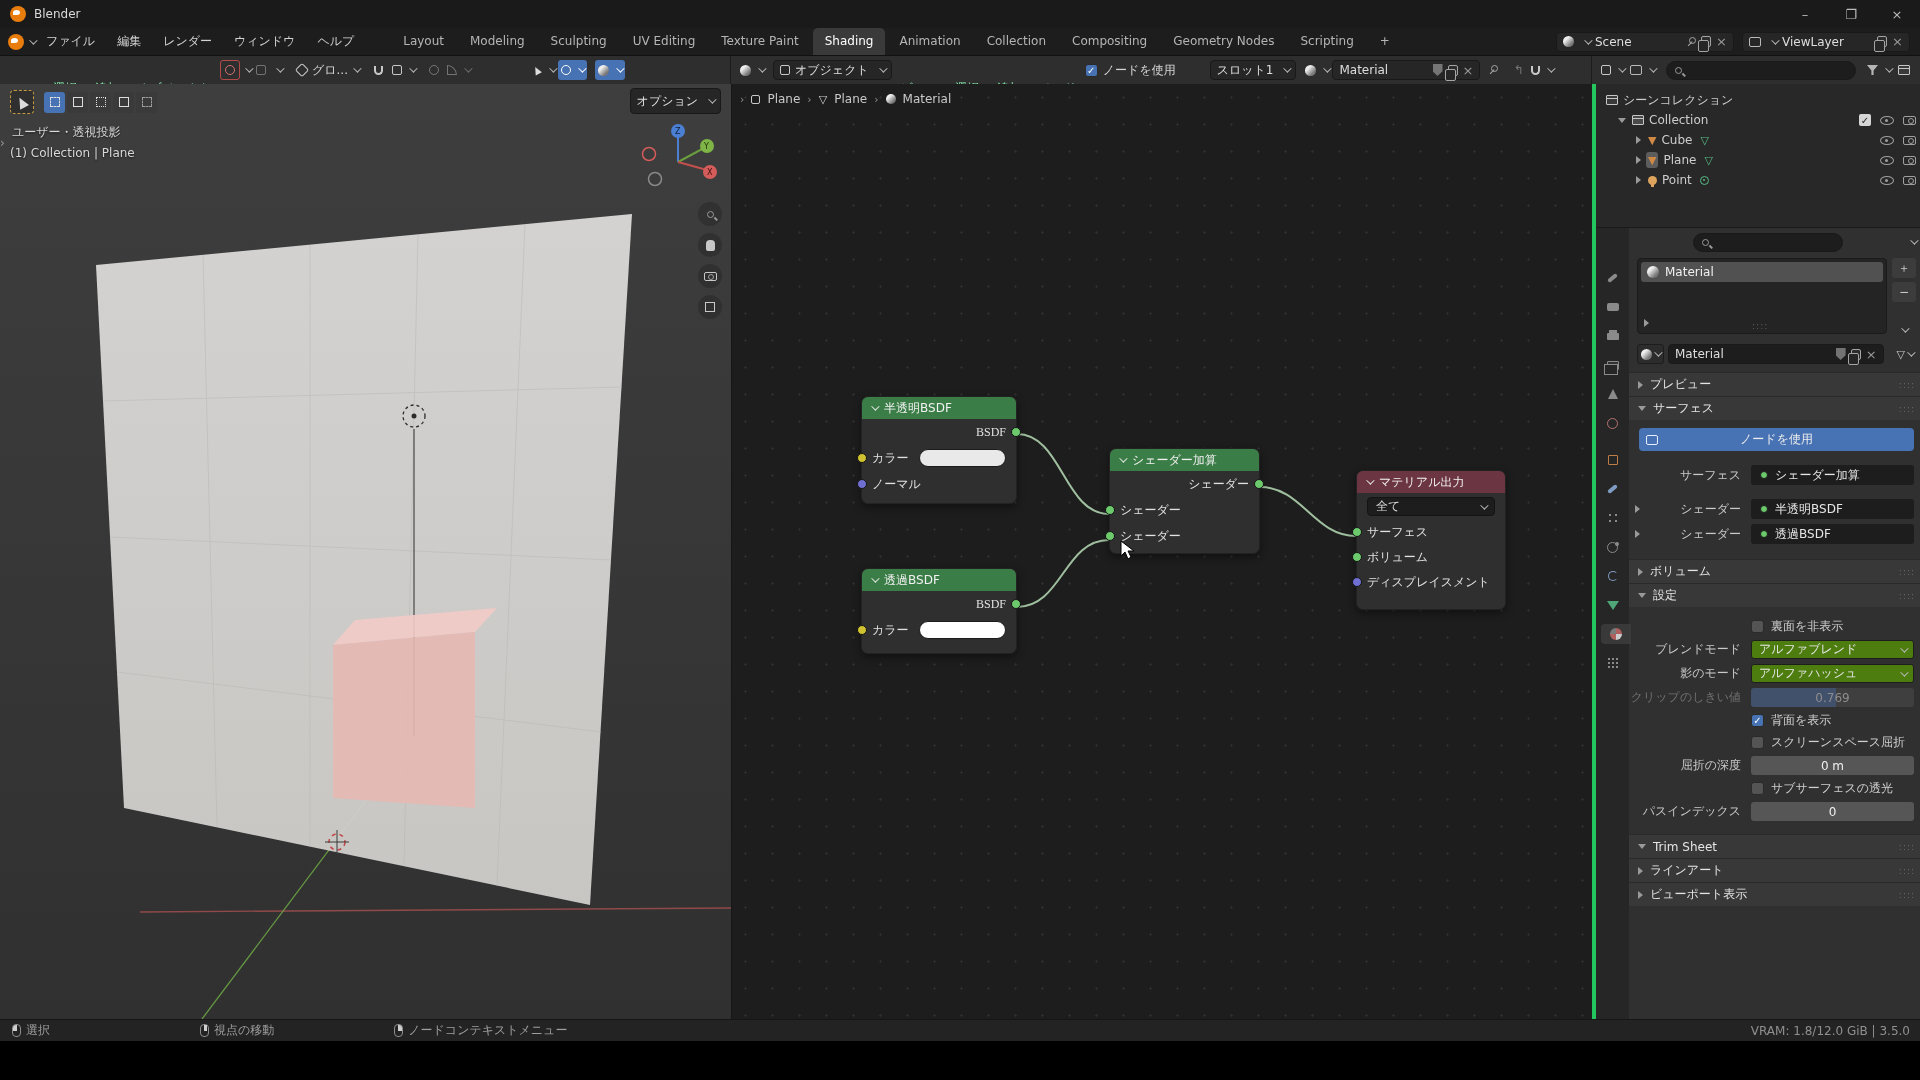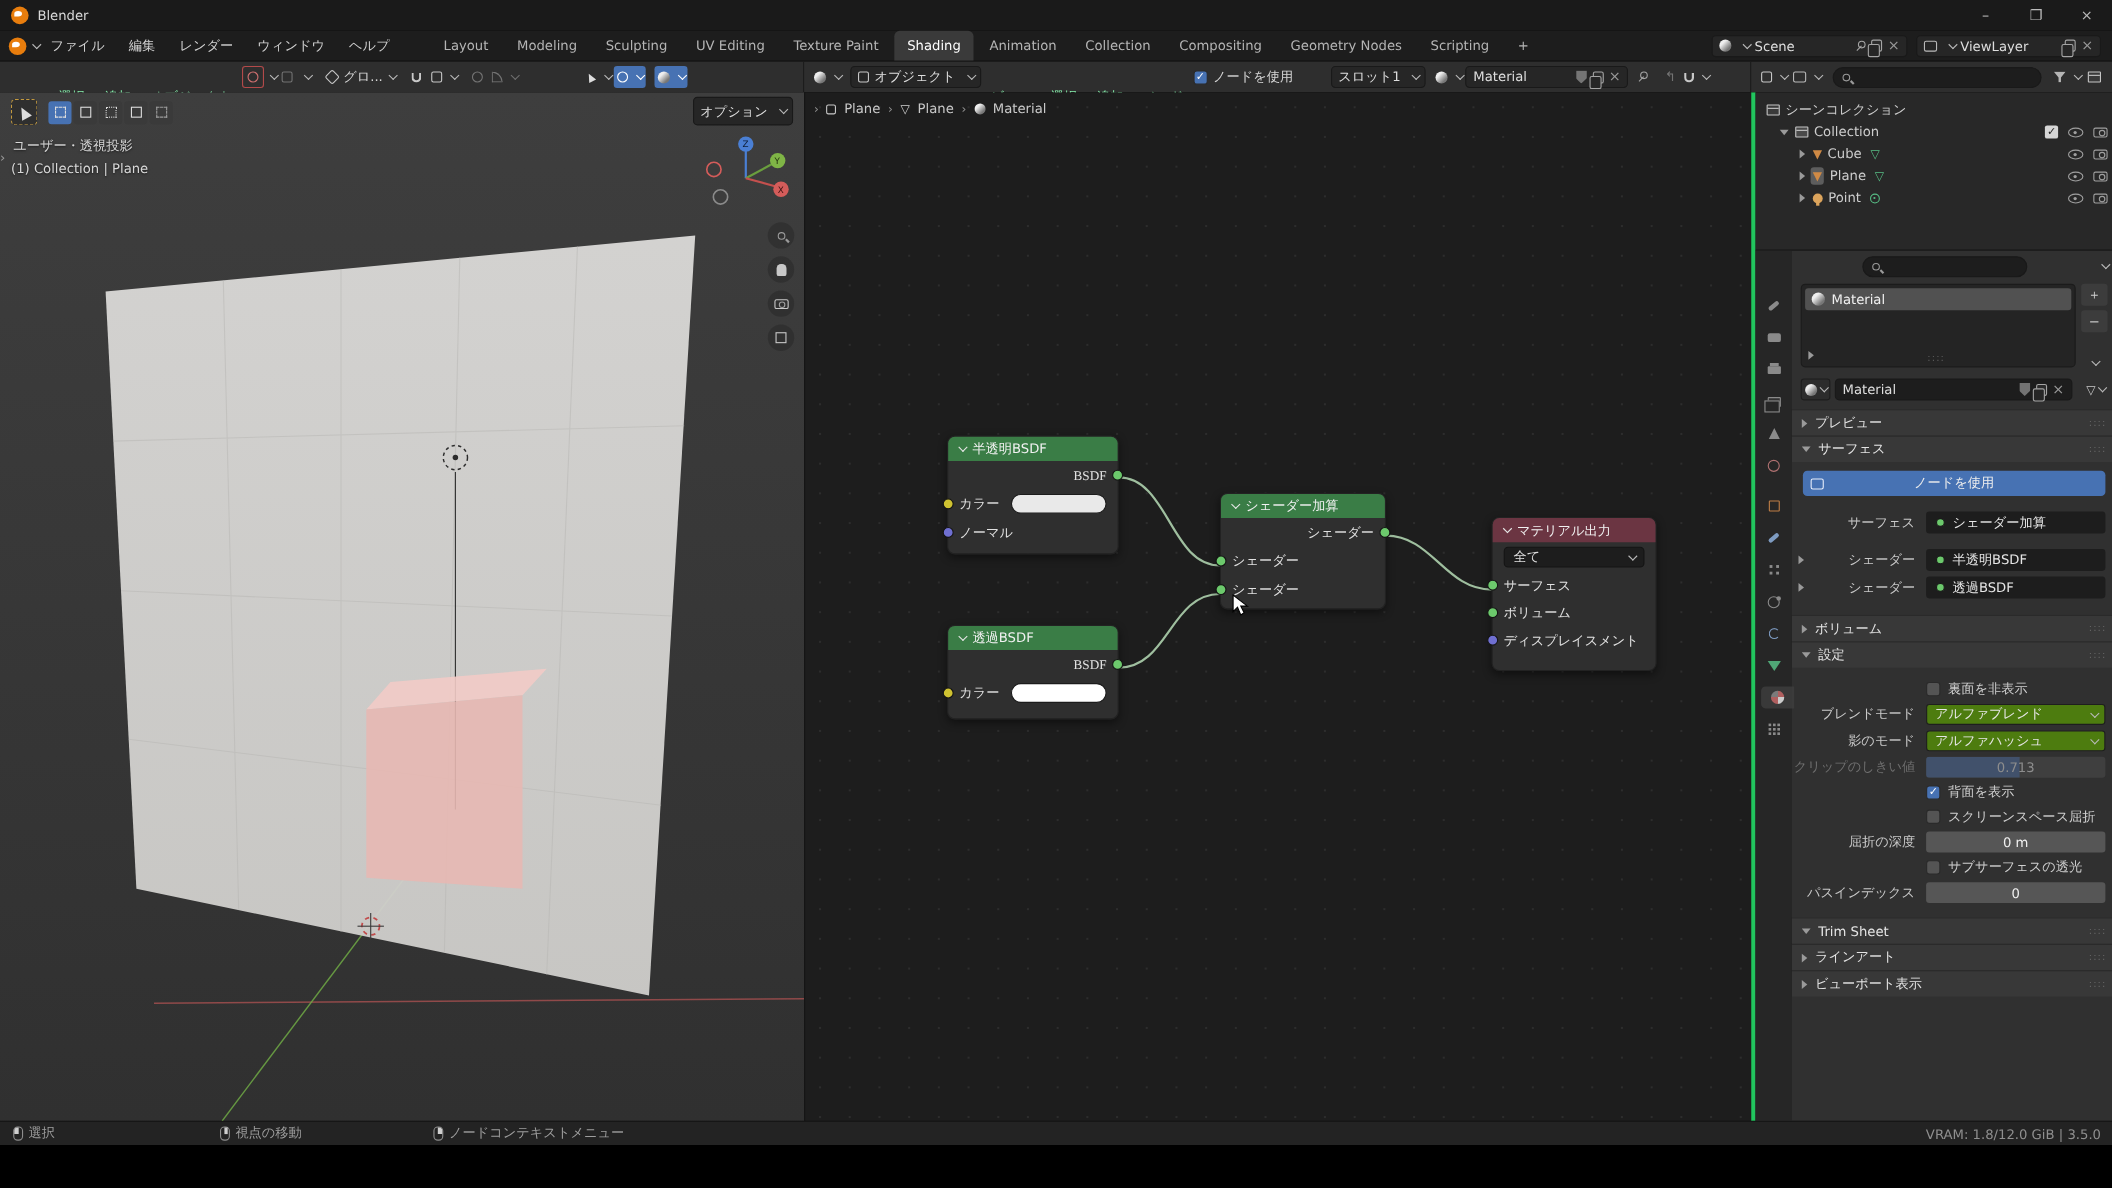--- a/index.html
+++ b/index.html
@@ -726,21 +726,21 @@
               <span class="plabel">影のモード</span>
             <div class="pdrop">
                 <span>アルファハッシュ</span>
                 <span class="chev" style="margin:0"></span>
               </div>
             </div>
           <div class="prow">
               <span class="plabel dis">クリップのしきい値</span>
             <div class="slider">
                 <span class="fill"></span>
-                <span>0.713</span>
+                <span>0.769</span>
               </div>
             </div>
           <div class="prow">
               <span class="plabel"></span>
             <span class="checkbox on">✓</span>
             <span style="margin-left:7px">背面を表示</span>
             </div>
           <div class="prow">
               <span class="plabel"></span>
             <span class="checkbox"></span>

